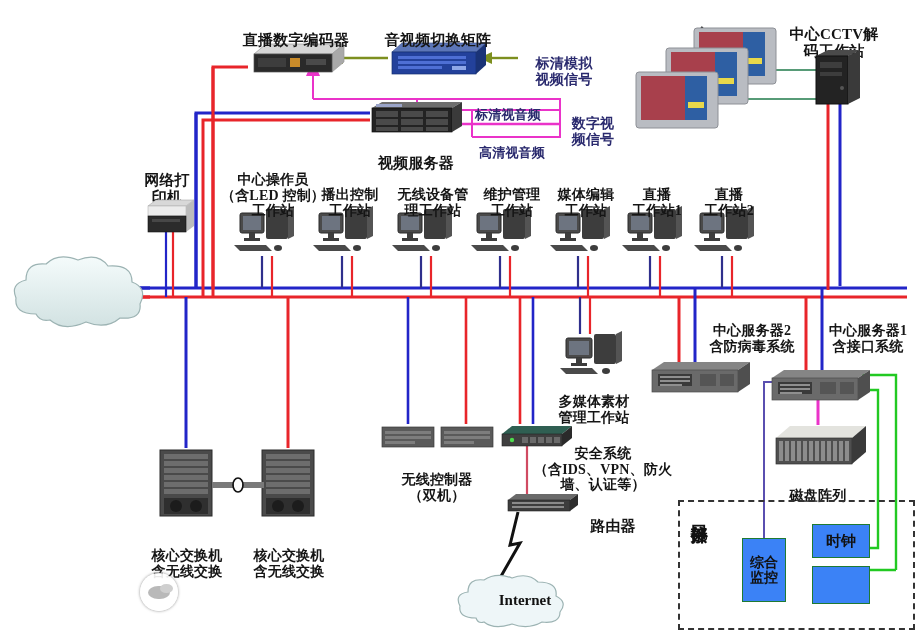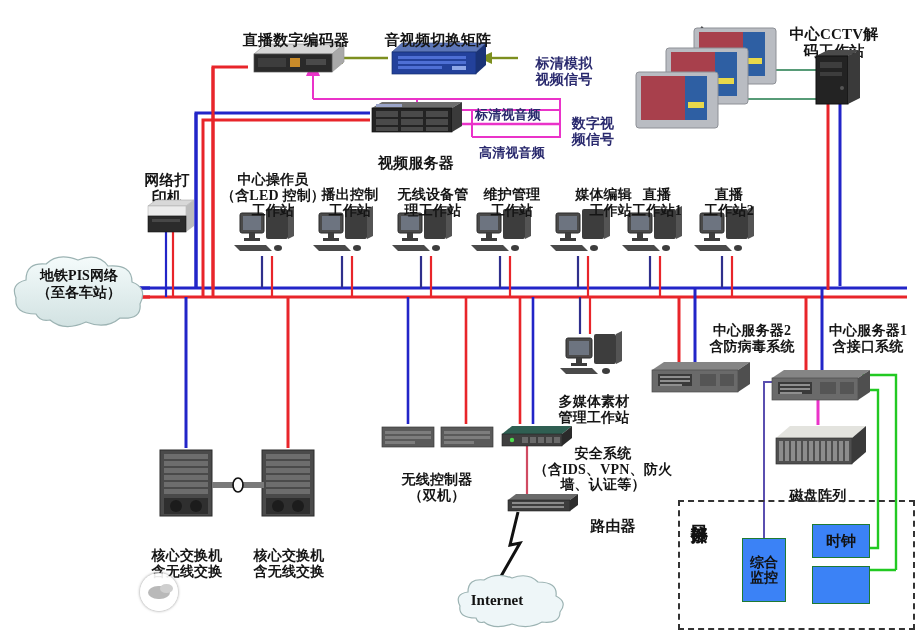--- a/index.html
+++ b/index.html
@@ -131,29 +131,25 @@
 
   <svg class="dev" style="left:6px;top:252px;width:146px;height:84px;" viewBox="0 0 146 84">
     <defs>
         <linearGradient id="cg" x1="0" y1="0" x2="0" y2="1">
       <stop offset="0" stop-color="#f4fbfb"></stop>
           <stop offset="1" stop-color="#d2e2e2"></stop>
         </linearGradient>
       </defs>
     <path d="M30 62 Q8 62 10 46 Q4 32 20 28 Q20 10 40 12 Q52 0 72 8 Q92 0 102 14 Q126 12 126 30 Q142 36 134 52 Q136 68 114 66 Q100 78 80 70 Q58 80 44 68 Q34 70 30 62 Z" fill="url(#cg)" stroke="#9cb3b3" stroke-width="1.2"></path>
   </svg>
-  <div class="cloud-txt" style="left:8px;top:268px;width:142px;font-size:14px;">
-    <div>地铁PIS网络</div>
-    <div>（至各车站）</div>
-  </div>
 
   <svg class="dev" style="left:450px;top:572px;width:122px;height:58px;" viewBox="0 0 122 58">
     <path d="M26 46 Q8 46 10 34 Q4 22 18 20 Q18 6 34 8 Q46 0 62 6 Q78 0 88 10 Q108 10 106 24 Q118 30 110 40 Q110 52 92 50 Q78 58 62 52 Q44 58 34 50 Q28 52 26 46 Z" fill="#eef6f8" stroke="#9cb3b3" stroke-width="1.2"></path>
   </svg>
-  <div class="cloud-txt" style="left:436px;top:591px;width:122px;font-size:15px;">Internet</div>
+  <div class="cloud-txt" style="left:464px;top:591px;width:122px;font-size:15px;">Internet</div>
 
   <svg class="dev" style="left:248px;top:42px;width:96px;height:34px;" viewBox="0 0 96 34">
     <polygon points="6,12 18,2 96,2 84,12" fill="#d6d6d6" stroke="#999" stroke-width=".7"></polygon>
     <polygon points="84,12 96,2 96,20 84,30" fill="#a9a9a9" stroke="#999" stroke-width=".7"></polygon>
     <rect x="6" y="12" width="78" height="18" fill="#2a2a2a" stroke="#555" stroke-width=".7"></rect>
     <rect x="10" y="16" width="28" height="9" fill="#3d3d3d"></rect>
     <rect x="42" y="16" width="10" height="9" fill="#c98b2a"></rect>
     <rect x="58" y="17" width="20" height="6" fill="#4a4a4a"></rect>
   </svg>
   <div class="lbl" style="left:226px;top:12px;width:140px;font-size:15px;">直播数字编码器</div>
@@ -322,21 +318,21 @@
 
   <div class="lbl" style="left:214px;top:152px;width:118px;font-size:14px;">中心操作员
 （含LED 控制）
 工作站</div>
   <div class="lbl" style="left:304px;top:167px;width:92px;font-size:14px;">播出控制
 工作站</div>
   <div class="lbl" style="left:380px;top:167px;width:106px;font-size:14px;">无线设备管
 理工作站</div>
   <div class="lbl" style="left:466px;top:167px;width:92px;font-size:14px;">维护管理
 工作站</div>
-  <div class="lbl" style="left:540px;top:167px;width:92px;font-size:14px;text-align:right;">媒体编辑
+  <div class="lbl" style="left:540px;top:167px;width:92px;font-size:14px;">媒体编辑
 工作站</div>
   <div class="lbl" style="left:616px;top:167px;width:82px;font-size:14px;">直播
 工作站1</div>
   <div class="lbl" style="left:688px;top:167px;width:82px;font-size:14px;">直播
 工作站2</div>
 
   <svg class="dev" style="left:558px;top:330px;width:66px;height:46px;" viewBox="0 0 66 46">
     <rect x="36" y="4" width="22" height="30" rx="2" fill="#3d3d3d"></rect>
       <polygon points="58,4 64,1 64,31 58,34" fill="#545454"></polygon>
     <rect x="8" y="8" width="26" height="20" rx="2" fill="#4a4a4a" stroke="#2b2b2b"></rect>

